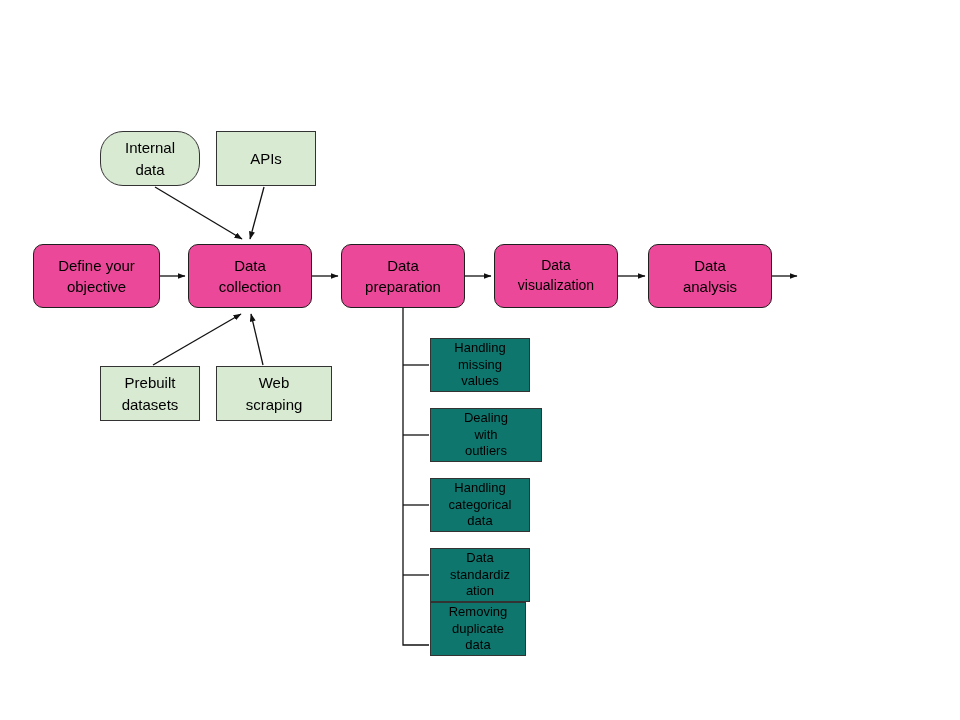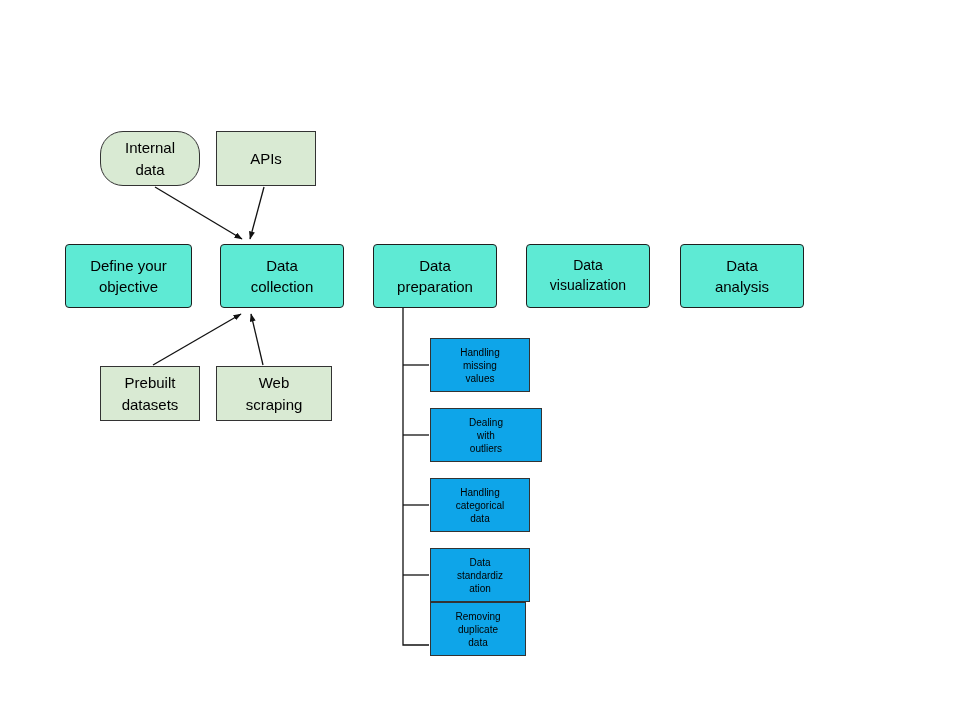--- a/index.html
+++ b/index.html
@@ -21,35 +21,34 @@
     box-sizing: border-box;
     display: flex;
     align-items: center;
     justify-content: center;
     text-align: center;
     white-space: pre-line;
     color: #000000;
     line-height: 1.42;
   }
   .stage {
-    background: #5eead4;
+    background: #ec4899;
     border: 1.5px solid #1f1f1f;
-    border-radius: 4px;
+    border-radius: 10px;
     font-size: 15px;
-    margin-left: 32px;
   }
   .aux {
     background: #d9ead3;
     border: 1px solid #333333;
     font-size: 15px;
   }
   .step {
-    background: #0ea5e9;
+    background: #0f766e;
     border: 1px solid #333333;
-    font-size: 10px;
+    font-size: 13px;
     line-height: 1.3;
   }
   .fs14 { font-size: 14px; }
   .fs13 { font-size: 13px; line-height: 1.5; }
 </style>
 </head>
 <body>
 
 <div id="canvas">
 

